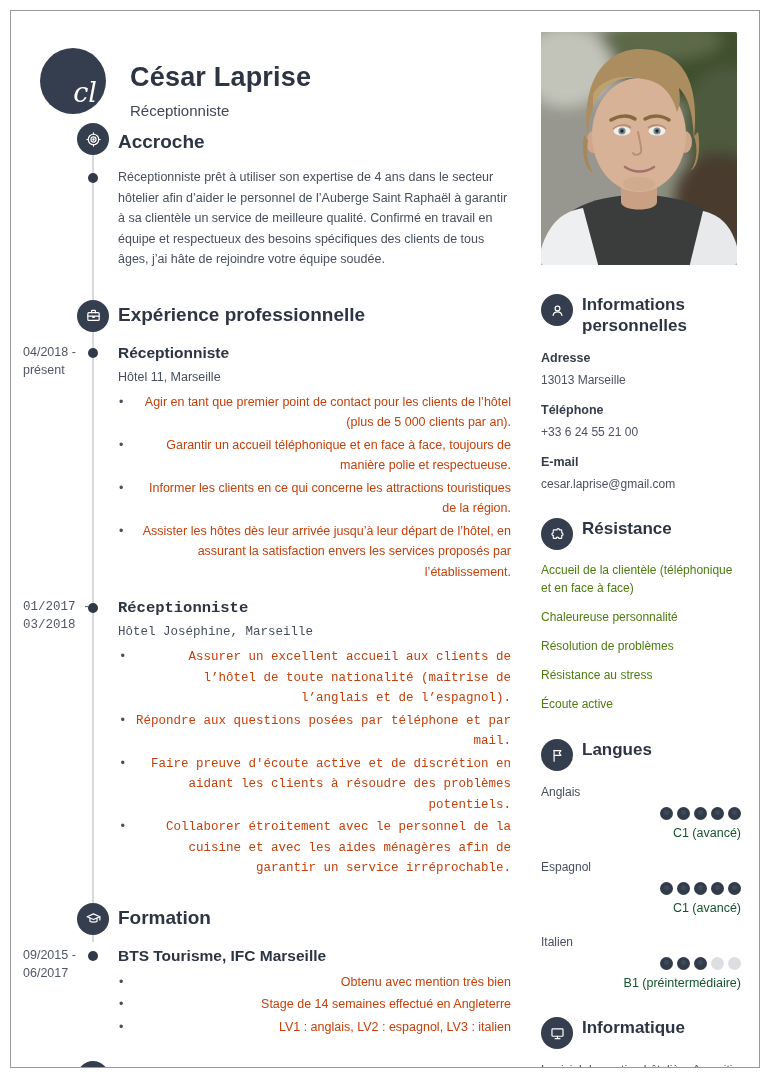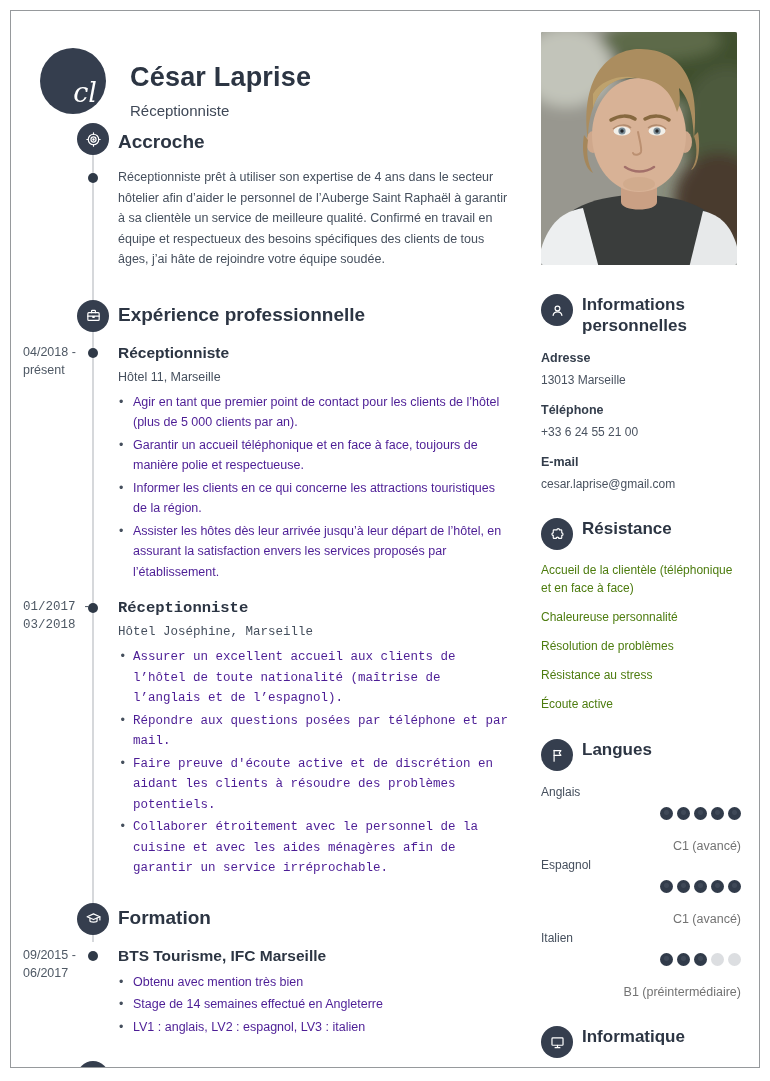--- a/index.html
+++ b/index.html
@@ -22,21 +22,21 @@
   .icon-circle{position:absolute;left:54px;top:1px;width:32px;height:32px;border-radius:50%;background:#353e4e;display:flex;align-items:center;justify-content:center;z-index:2;}
   .icon-circle svg{width:17px;height:17px;}
   .sec h2{margin:0 0 0 95px;font-size:19px;line-height:32px;font-weight:bold;color:#2c3543;}
   .entry{position:relative;margin-left:95px;}
   .tl-dot{position:absolute;left:-30px;top:6px;width:10px;height:10px;border-radius:50%;background:#2f3947;z-index:2;}
   .date{position:absolute;left:-95px;top:1px;width:70px;font-size:12.5px;line-height:1.45;color:#4e5864;}
   .entry h3{margin:0;font-size:15.5px;font-weight:bold;color:#2c3543;line-height:22px;}
   .company{font-size:12.5px;color:#454f5d;margin-top:4px;line-height:19px;}
   .entry p{margin:0;font-size:12.5px;line-height:20.5px;color:#454f5d;}
   ul.bullets{list-style:none;margin:5px 0 0 0;padding:0;}
-  ul.bullets li{position:relative;padding-left:15px;font-size:12.5px;line-height:20.5px;color:#4c1d95;margin-top:2px;}
+  ul.bullets li{position:relative;padding-left:15px;font-size:12.5px;line-height:20.5px;color:#c2410c;margin-top:2px;text-align:right;}
   ul.bullets li::before{content:"•";position:absolute;left:1px;top:0;color:#454f5d;}
   #sec-accroche{padding-top:4px;}
   #sec-accroche .entry{margin-top:9px;}
   #sec-experience{margin-top:29px;}
   .entry.job1{margin-top:11px;}
   .entry.job2{margin-top:15px;font-family:Liberation Mono, monospace;}
   #sec-formation{margin-top:23px;}
   #sec-formation .entry{margin-top:11px;}
   #sec-interests{margin-top:23px;}
   .interest-row{position:relative;margin-left:95px;margin-top:6px;font-size:12.5px;line-height:19px;color:#454f5d;}
@@ -48,26 +48,26 @@
   .sb-head{display:flex;gap:9px;}
   .sb-icon{flex:0 0 32px;width:32px;height:32px;border-radius:50%;background:#353e4e;display:flex;align-items:center;justify-content:center;}
   .sb-icon svg{width:17px;height:17px;}
   .sb-head h2{margin:0;font-size:17px;line-height:21px;font-weight:bold;color:#2c3543;}
   .info-label{font-size:12.5px;font-weight:bold;color:#333d4b;margin-top:14px;line-height:17px;}
   .info-value{font-size:12px;color:#49525f;margin-top:5px;line-height:16px;}
   .sb-sec{margin-top:26px;}
   .sb-sec:first-child{margin-top:0;}
   .skill{font-size:12px;line-height:18px;color:#4d7c0f;margin-top:11px;}
   .skill:first-of-type{margin-top:13px;}
-  .lang-name,.soft-name{font-size:12px;color:#454f5d;margin-top:3px;line-height:16px;}
+  .lang-name,.soft-name{font-size:12px;color:#454f5d;margin-top:18px;line-height:16px;}
   .lang-name.first,.soft-name.first{margin-top:13px;}
   .dots-row{display:flex;justify-content:flex-end;gap:4px;margin-top:7px;}
   .dot{width:13px;height:13px;border-radius:50%;background:#dcdee1;}
   .dot.filled{background:radial-gradient(circle at 50% 42%, #59637355 0 2px, #313b4a 3px);background-color:#313b4a;}
-  .lang-level{font-size:12.5px;color:#737373;text-align:right;margin-top:18px;line-height:16px;}
+  .lang-level{font-size:12.5px;color:#14532d;text-align:right;margin-top:5px;line-height:16px;}
 </style>
 </head>
 <body>
 
 <div class="sheet">
 
   <div class="monogram">
     <span>cl</span>
   </div>
   <div class="header-text">

